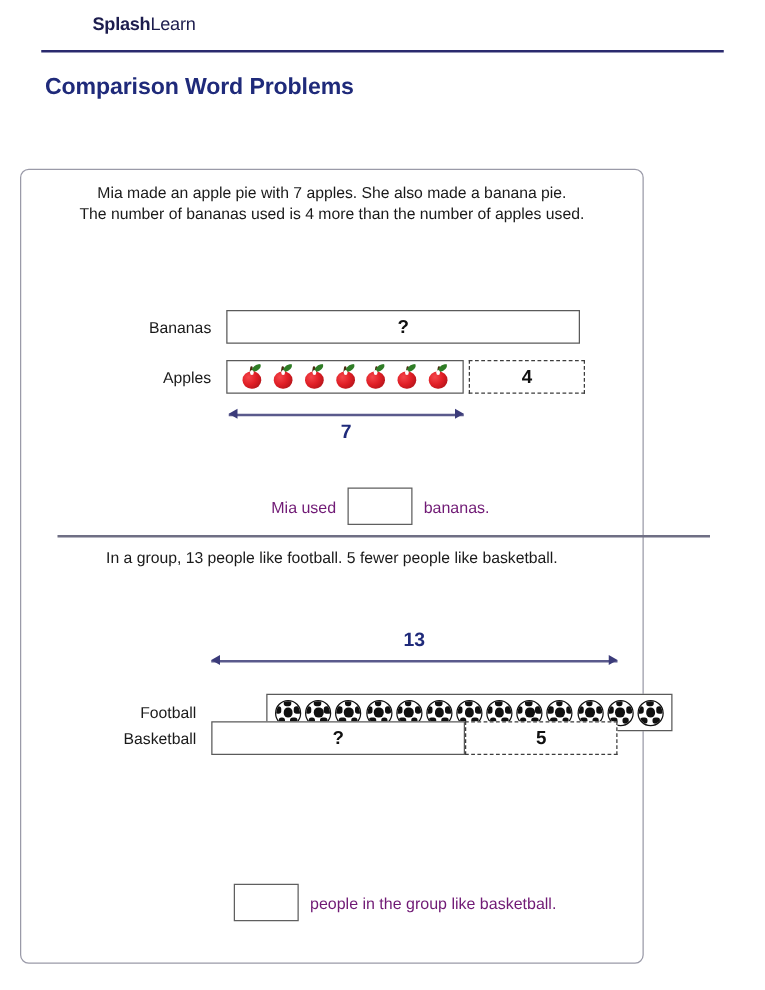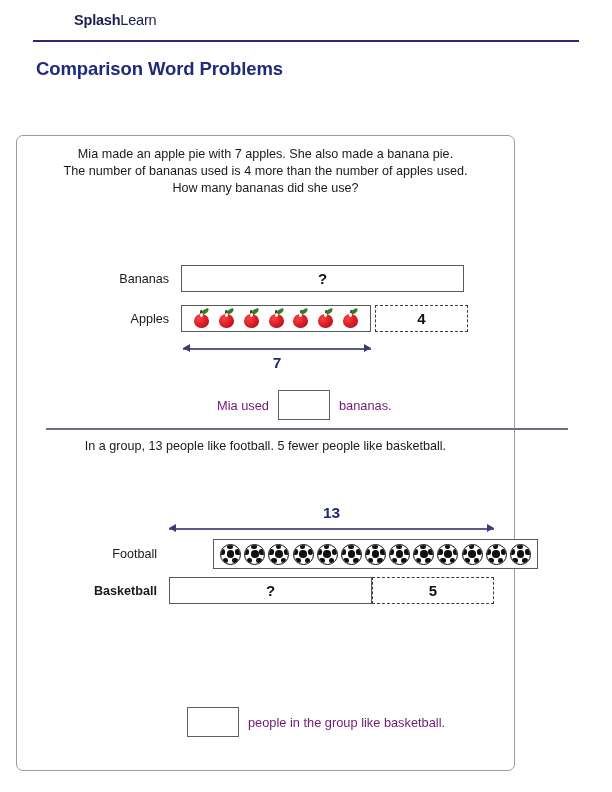--- a/index.html
+++ b/index.html
@@ -296,21 +296,20 @@
   <div class="brand-rule"></div>
 
   <div class="title">Comparison Word Problems</div>
 
   <div class="card">
 
     <div class="problem problem-1">
       <div class="qtext p1-qtext">
         <div>Mia made an apple pie with 7 apples. She also made a banana pie.</div>
         <div>The number of bananas used is 4 more than the number of apples used.</div>
-        <div>How many bananas did she use?</div>
       </div>
 
       <div class="model">
 
         <div class="row" style="left:78px; top:68px;">
           <div class="row-label" style="width:86px;">Bananas</div>
           <div class="bar solid-dark" style="width:283px;">
             <span class="bar-value">?</span>
           </div>
         </div>
@@ -392,21 +391,21 @@
 
       <div class="model">
 
         <div class="arrow-wrap" style="left:152px; top:68px; width:325px; height:10px;">
           <div class="arrow-line"></div>
           <div class="arrow-head left"></div>
           <div class="arrow-head right"></div>
           <div class="arrow-label above">13</div>
         </div>
 
-        <div class="row" style="left:46px; top:84px;gap:44px;">
+        <div class="row" style="left:46px; top:100px;gap:44px;">
           <div class="row-label" style="width:106px;">Football</div>
           <div class="bar solid-dark" style="width:325px; height:30px;">
             <div class="counters">
               <span class="ball">
                   <i class="b-center"></i>
                   <i class="b-p b-p1"></i>
                   <i class="b-p b-p2"></i>
                   <i class="b-p b-p3"></i>
                   <i class="b-p b-p4"></i>
                   <i class="b-p b-p5"></i>
@@ -505,21 +504,21 @@
                   <i class="b-p b-p2"></i>
                   <i class="b-p b-p3"></i>
                   <i class="b-p b-p4"></i>
                   <i class="b-p b-p5"></i>
                 </span>
             </div>
           </div>
         </div>
 
         <div class="row" style="left:46px; top:122px;">
-          <div class="row-label" style="width:106px;font-weight:bold;">Basketball</div>
+          <div class="row-label" style="width:106px;">Basketball</div>
           <div class="bar solid-dark" style="width:203px;">
             <span class="bar-value">?</span>
           </div>
           <div class="bar dashed" style="width:122px;">
             <span class="bar-value">5</span>
           </div>
         </div>
       </div>
 
       <div class="answer-line" style="left:170px; top:277px;">

